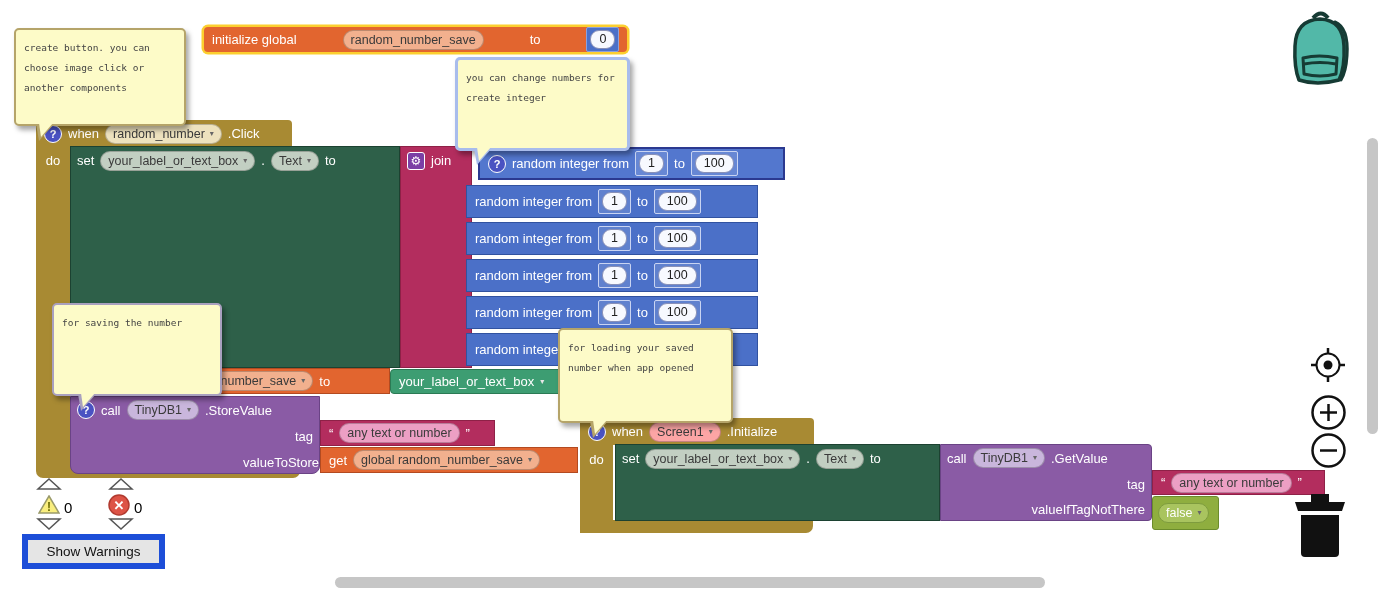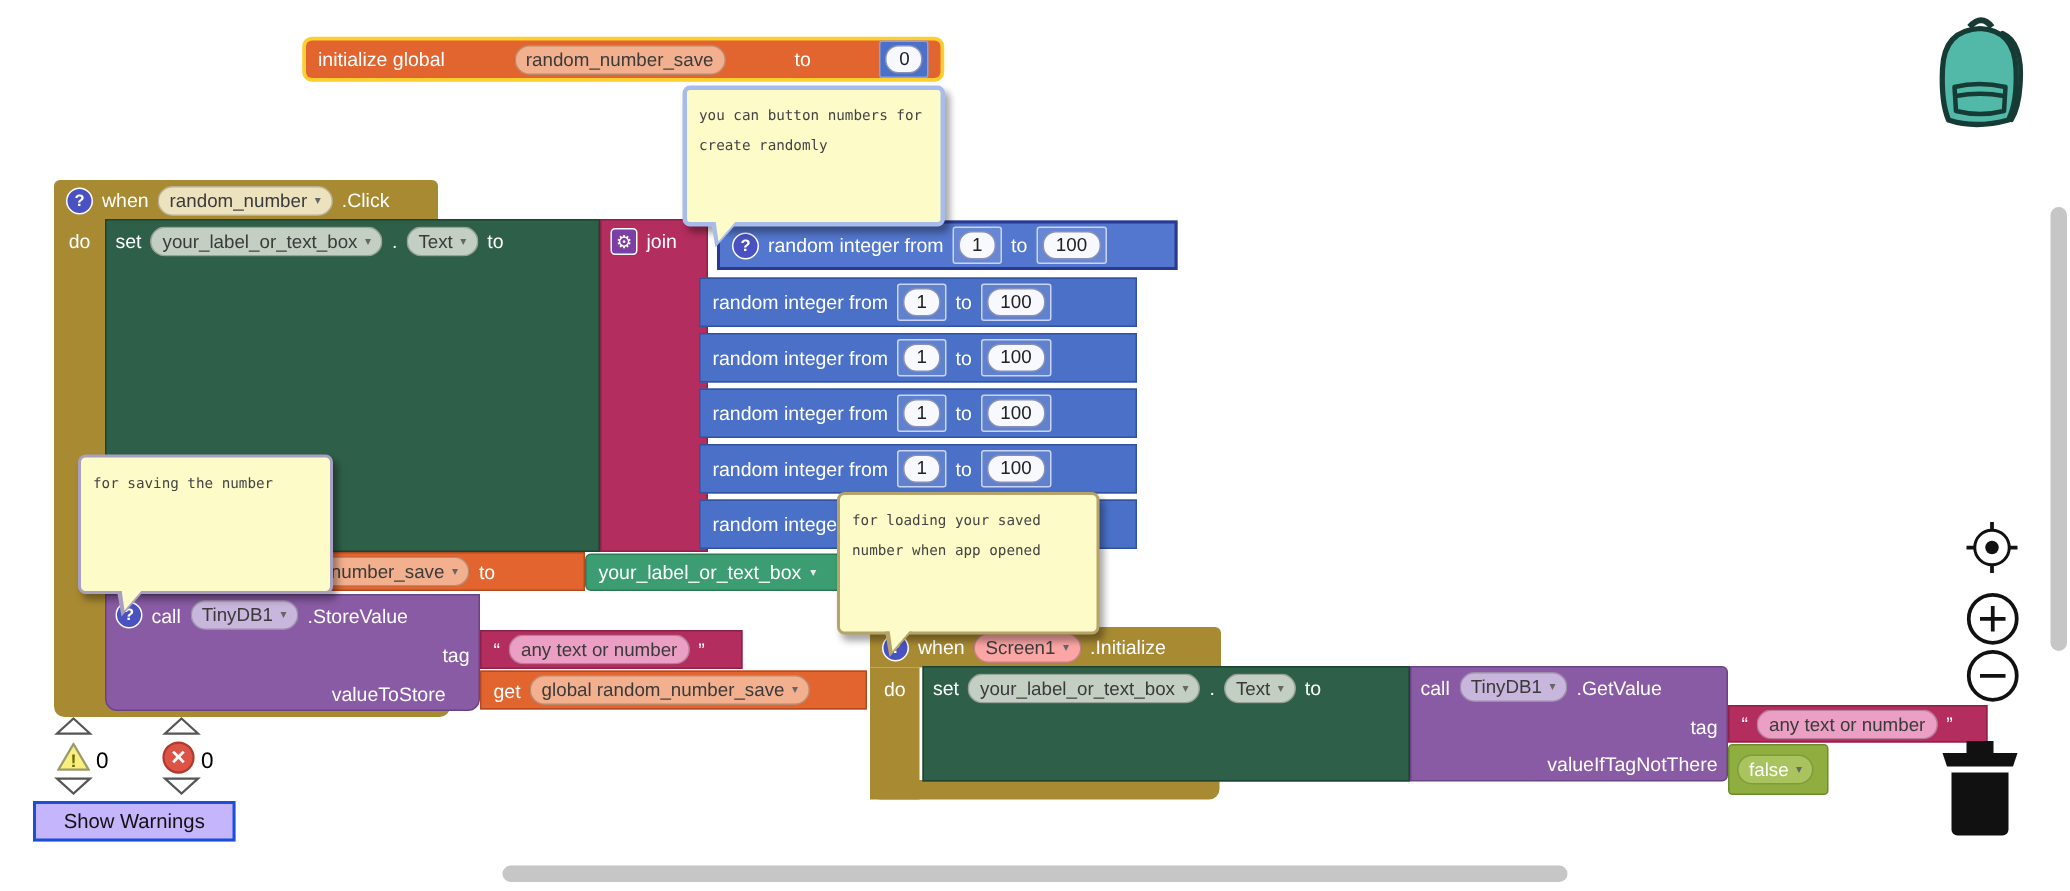--- a/index.html
+++ b/index.html
@@ -27,21 +27,21 @@
            font-family:"DejaVu Sans Mono",monospace;font-size:9.5px;color:#444;}
   .comment .cline{line-height:20px;white-space:nowrap;}
   .tailb{position:absolute;width:0;height:0;border-top:17px solid #B5A469;
          border-right:15px solid transparent;border-left:3px solid transparent;}
   .tailf{position:absolute;width:0;height:0;border-top:14px solid #FDFBC8;
          border-right:12px solid transparent;border-left:2px solid transparent;}
   .rightctl{position:absolute;z-index:40;cursor:pointer;}
   .scroll{position:absolute;background:#C6C6C6;border-radius:6px;z-index:40;}
   .rowlabel{justify-content:flex-end;}
   .btn{position:absolute;display:flex;align-items:center;justify-content:center;
-       background:#c4b5fd;border:2px solid #1d4ed8;font-size:13.5px;color:#111;z-index:20;cursor:pointer;}
+       background:#e5e5e5;border:6px solid #1d4ed8;font-size:13.5px;color:#111;z-index:20;cursor:pointer;}
   .cnt{position:absolute;font-size:15px;color:#000;z-index:20;}
   svg{display:block;}
 </style>
 </head>
 <body>
 
 <div id="canvas">
 
   <div class="goldpart" style="left:36px;top:146px;width:34px;height:310px;z-index:1;">
     <div style="color:#fff;font-size:13px;text-align:center;padding-top:7px;">do</div>
@@ -163,21 +163,21 @@
       <span>call</span>
       <span class="pill" style="background:#C9B6DC;">
         <span>TinyDB1</span>
         <span class="arrow">▾</span>
       </span>
       <span>.StoreValue</span>
     </div>
     <div class="blk rowlabel" style="position:relative;height:26px;padding:0 6px;">
       <span>tag</span>
     </div>
-    <div class="blk rowlabel" style="position:relative;height:26px;padding:0 22px;">
+    <div class="blk rowlabel" style="position:relative;height:26px;padding:0 0;">
       <span>valueToStore</span>
     </div>
   </div>
 
   <div class="blk" style="left:320px;top:420px;width:175px;height:26px;background:#B32D5E;border:1px solid #8E2147;z-index:3;">
     <span>“</span>
     <span class="pill" style="background:#EC9FC4;">
       <span>any text or number</span>
     </span>
     <span>”</span>
@@ -257,24 +257,31 @@
     <span>”</span>
   </div>
 
   <div class="blk" style="left:1152px;top:496px;width:67px;height:24px;background:#8FAE3F;border:1px solid #6B8C2C;border-radius:3px;z-index:3;padding:16px 5px;">
     <span class="pill" style="background:#A9C45F;color:#fff;border-color:#7e9c3e;">
       <span>false</span>
       <span class="arrow">▾</span>
     </span>
   </div>
 
+  <div class="comment" style="left:14px;top:28px;width:152px;height:78px;border:2px solid #B5A469;">
+    <div class="cline">create button. you can</div>
+    <div class="cline">choose image click or</div>
+    <div class="cline">another components</div>
+    <span class="tailb" style="bottom:-17px;left:20px;"></span>
+    <span class="tailf" style="bottom:-13px;left:23px;"></span>
+  </div>
 
   <div class="comment" style="left:455px;top:57px;width:153px;height:72px;border:3px solid #A8BCEC;">
-    <div class="cline">you can button numbers for</div>
-    <div class="cline">create randomly</div>
+    <div class="cline">you can change numbers for</div>
+    <div class="cline">create integer</div>
     <span class="tailb" style="bottom:-17px;left:16px;border-top-color:#A8BCEC;"></span>
     <span class="tailf" style="bottom:-13px;left:19px;"></span>
   </div>
 
   <div class="comment" style="left:52px;top:303px;width:150px;height:73px;border:2px solid #A9A0BF;">
     <div class="cline">for saving the number</div>
     <span class="tailb" style="bottom:-17px;left:24px;border-top-color:#A9A0BF;"></span>
     <span class="tailf" style="bottom:-13px;left:27px;"></span>
   </div>
 

